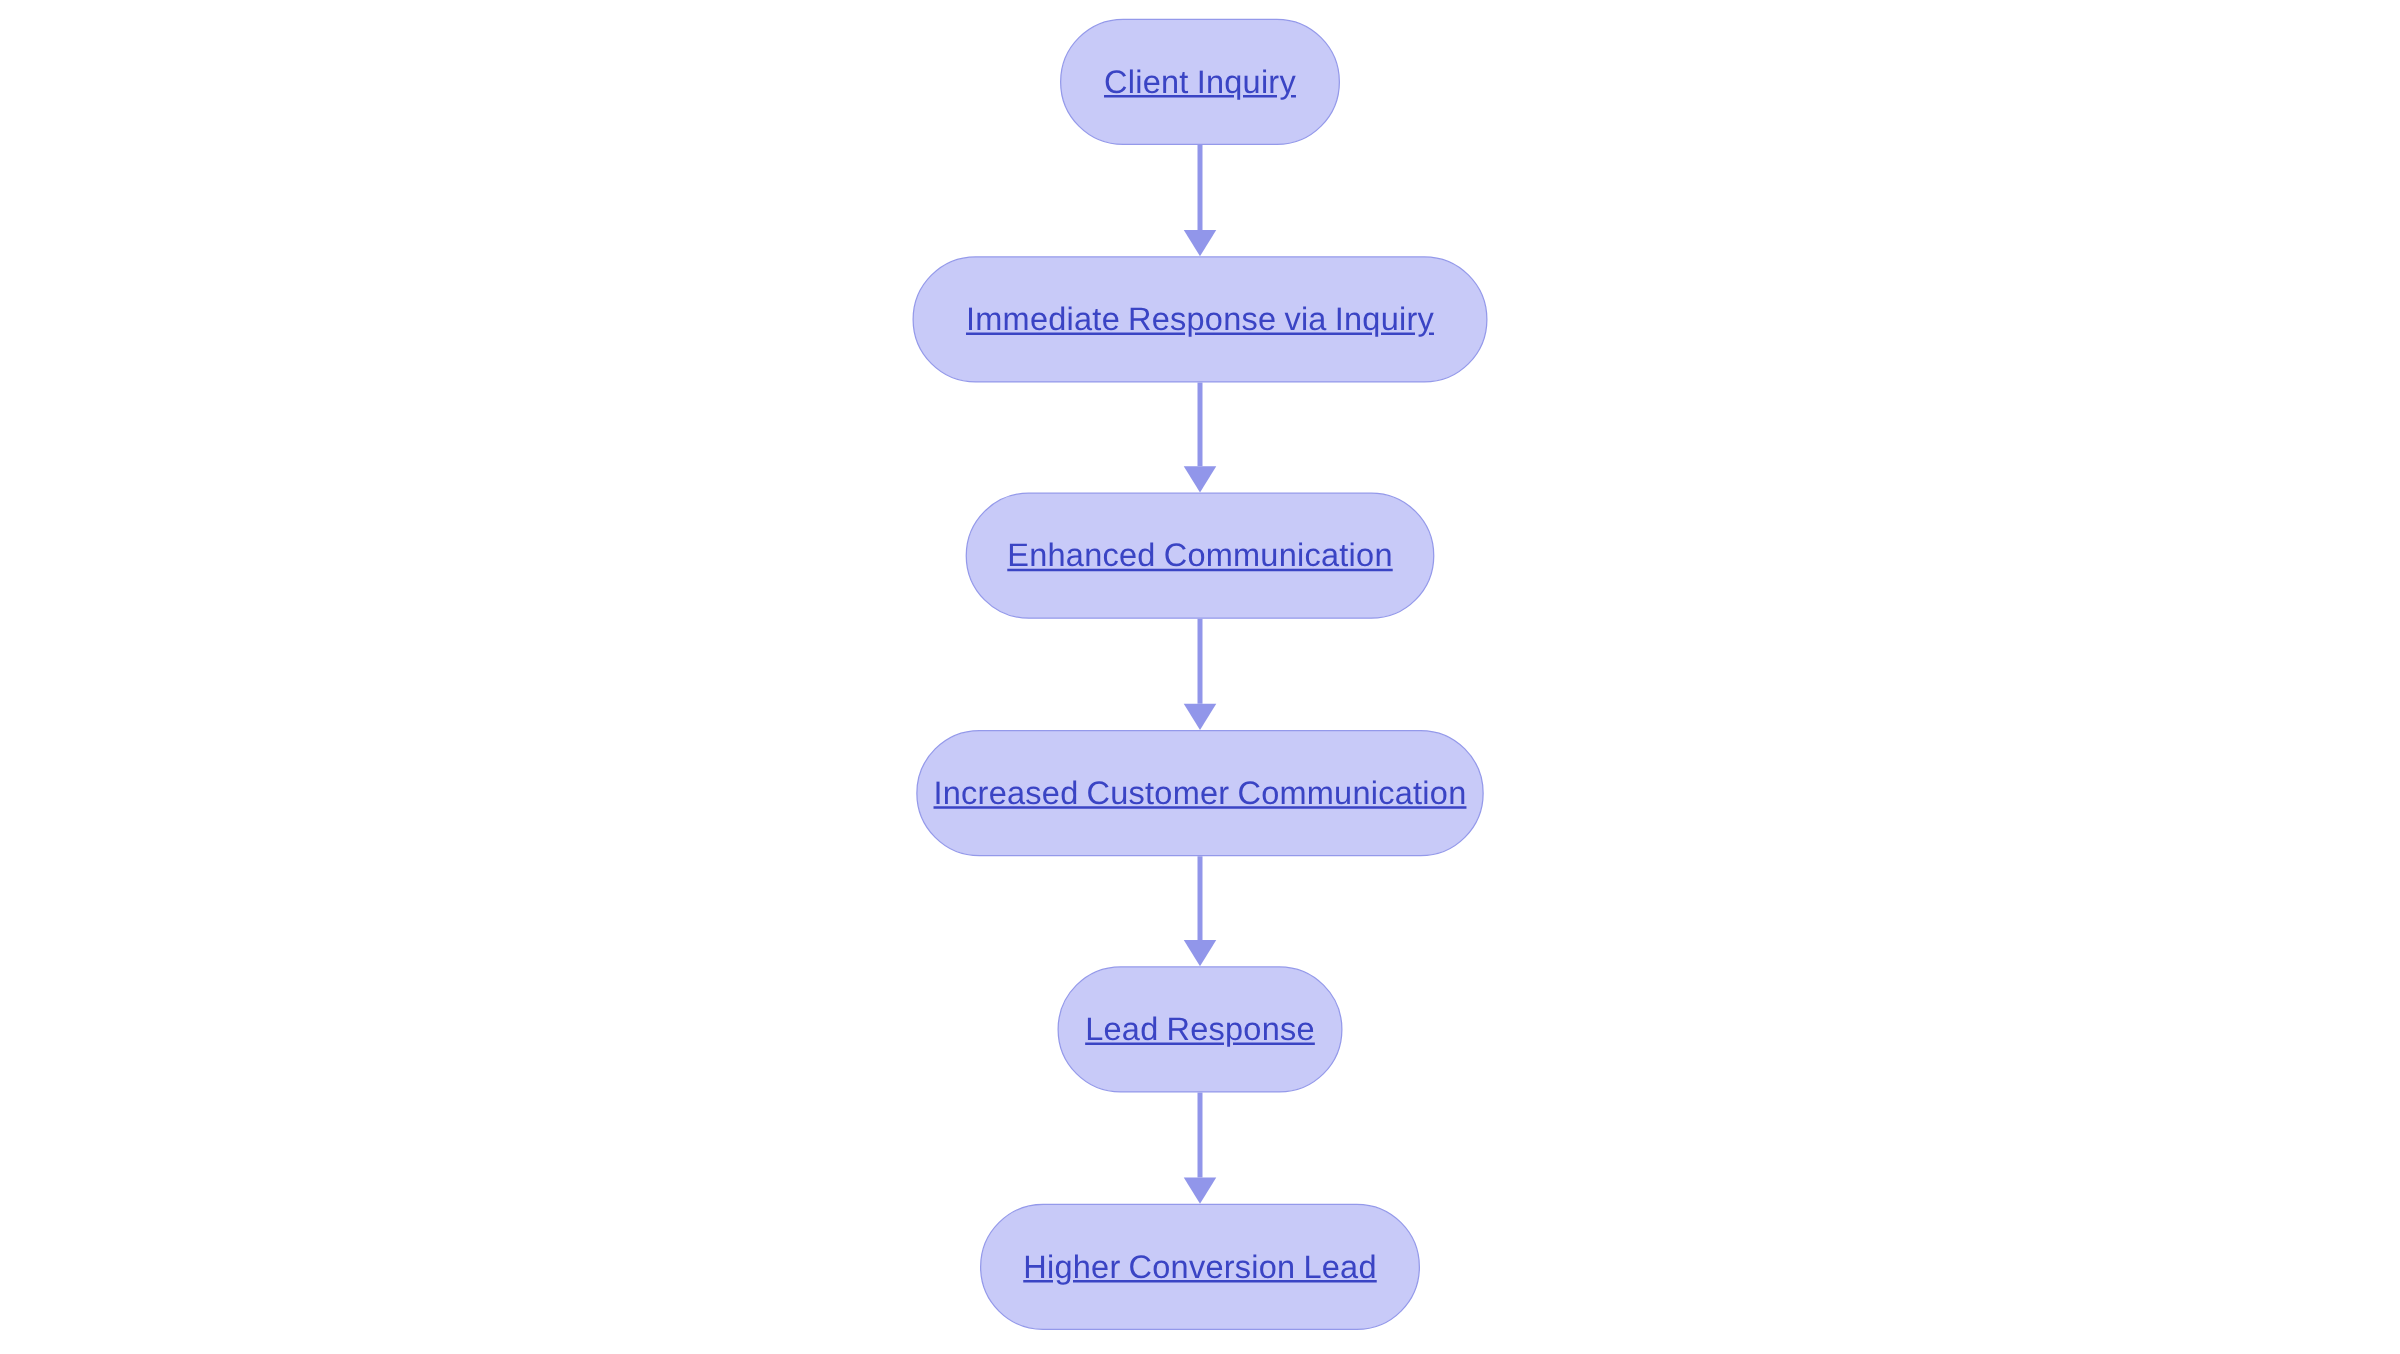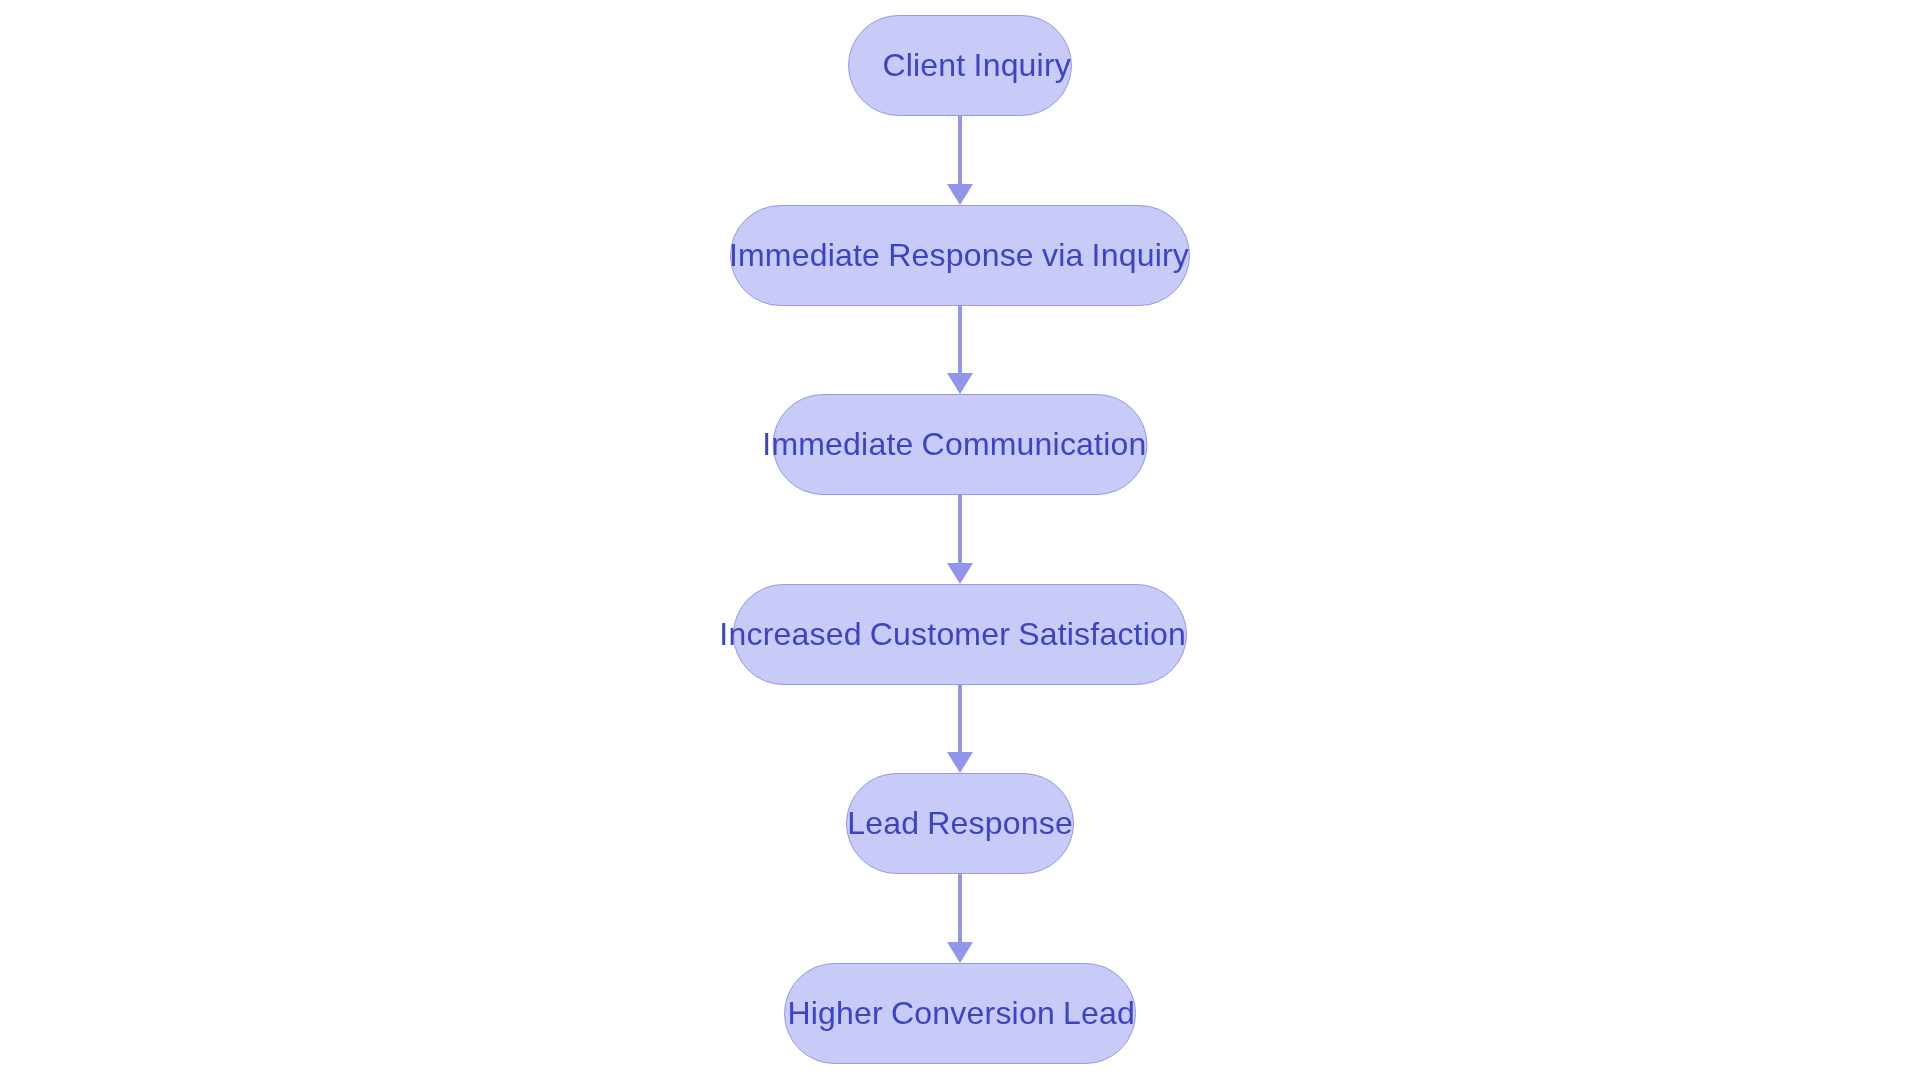--- a/index.html
+++ b/index.html
@@ -24,26 +24,27 @@
     position: absolute;
     left: 50%;
     transform: translateX(-50%);
     height: 101px;
     box-sizing: border-box;
     background: var(--node-fill, #c8caf8);
     border: 1.5px solid var(--node-border, #9499ea);
     border-radius: 51px;
     display: flex;
     align-items: center;
-    justify-content: flex-end;
+    justify-content: center;
     color: var(--node-text, #3a44c4);
-    font-size: 32px;
+    font-size: 26px;
     letter-spacing: 0.2px;
     word-spacing: -1px;
     white-space: nowrap;
+    text-decoration: underline;
   }
   .node-0 { top: 15px;  width: 224px; }
   .node-1 { top: 205px; width: 460px; }
   .node-2 { top: 394px; width: 375px; }
   .node-3 { top: 584px; width: 454px; }
   .node-4 { top: 773px; width: 228px; }
   .node-5 { top: 963px; width: 352px; }
 
   
   .arrow {
@@ -91,30 +92,30 @@
   <div class="node node-1">
     <span>Immediate Response via Inquiry</span>
   </div>
 
   <div class="arrow arrow-1">
     <div class="shaft"></div>
     <div class="head"></div>
   </div>
 
   <div class="node node-2">
-    <span>Immediate Communication</span>
+    <span>Enhanced Communication</span>
   </div>
 
   <div class="arrow arrow-2">
     <div class="shaft"></div>
     <div class="head"></div>
   </div>
 
   <div class="node node-3">
-    <span>Increased Customer Satisfaction</span>
+    <span>Increased Customer Communication</span>
   </div>
 
   <div class="arrow arrow-3">
     <div class="shaft"></div>
     <div class="head"></div>
   </div>
 
   <div class="node node-4">
     <span>Lead Response</span>
   </div>

